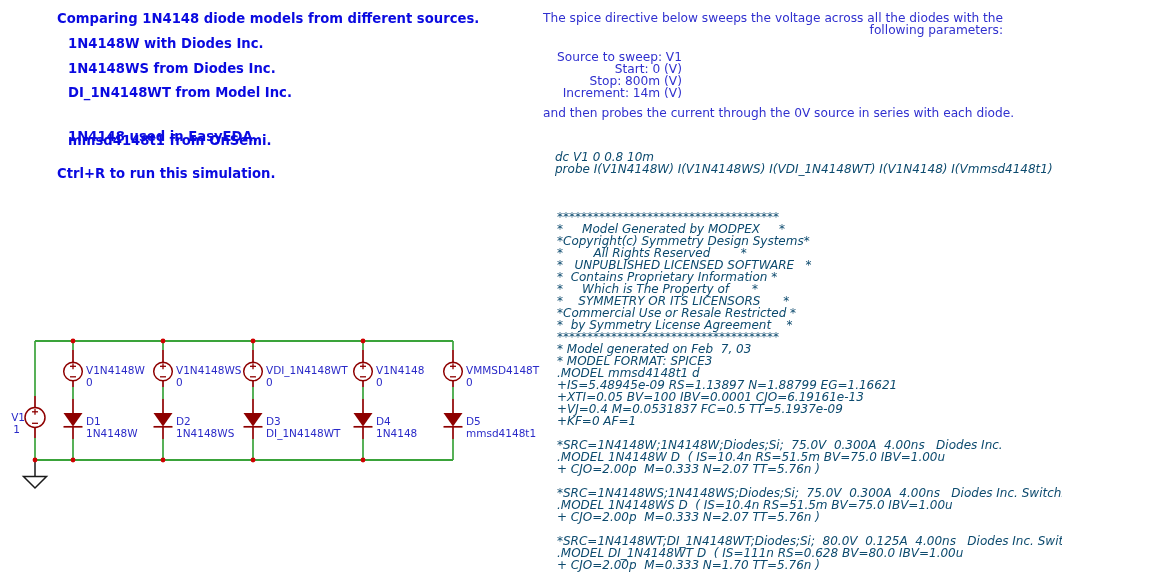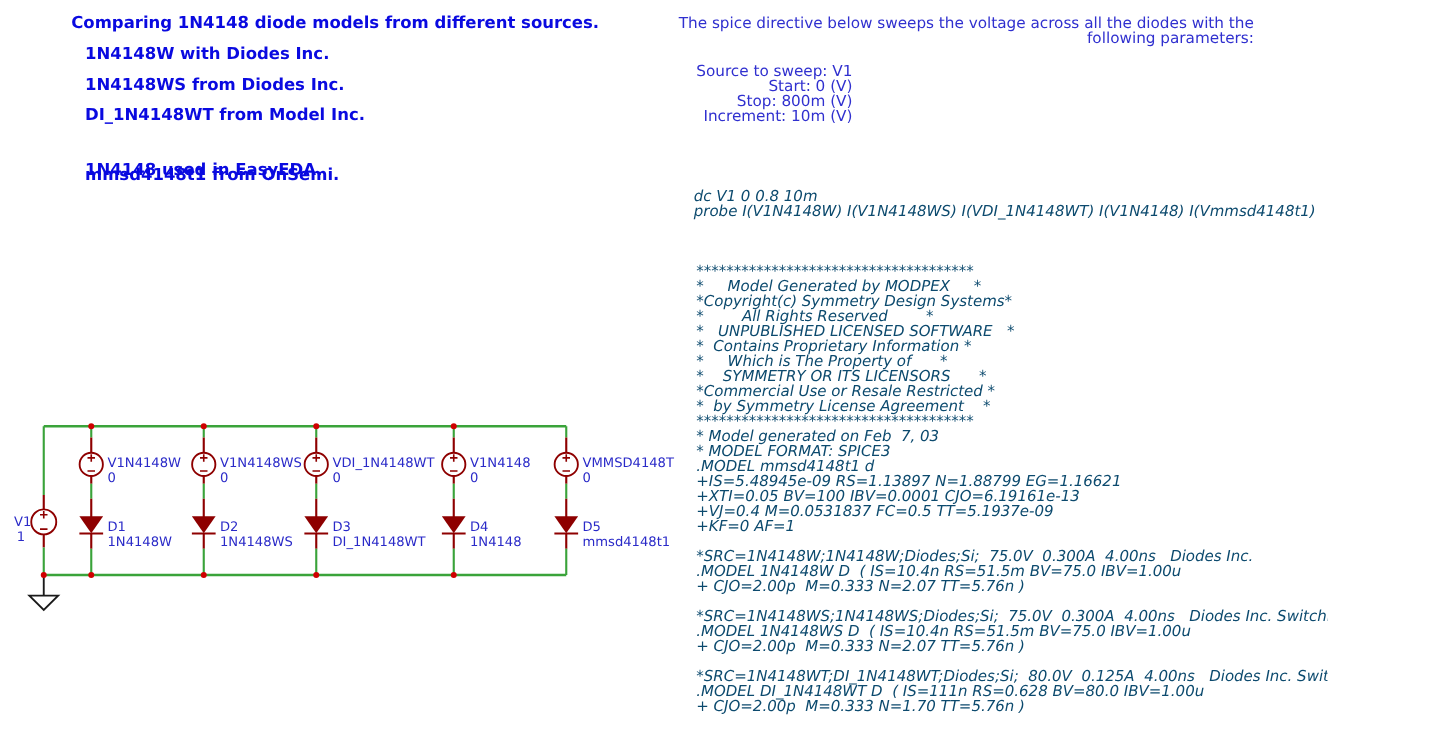--- a/index.html
+++ b/index.html
@@ -25,27 +25,29 @@
 <body>
 
 <div class="page">
 
   <div class="abs comment" style="left:57px;top:11px;">Comparing 1N4148 diode models from different sources.</div>
   <div class="abs comment" style="left:68px;top:36px;">1N4148W with Diodes Inc.</div>
   <div class="abs comment" style="left:68px;top:61px;">1N4148WS from Diodes Inc.</div>
   <div class="abs comment" style="left:68px;top:85px;">DI_1N4148WT from Model Inc.</div>
   <div class="abs comment" style="left:68px;top:109px;margin-top:20px;">1N4148 used in EasyEDA.</div>
   <div class="abs comment" style="left:68px;top:133px;">mmsd4148t1 from OnSemi.</div>
+  <div class="abs comment" style="left:57px;top:166px;">Ctrl+R to run this simulation.</div>
 
   <div class="abs blue" style="left:543px;top:12px;">The spice directive below sweeps the voltage across all the diodes with the
 following parameters:</div>
   <div class="abs blue" style="left:557px;top:51px;">Source to sweep: V1
 Start: 0 (V)
 Stop: 800m (V)
-Increment: 10m (V)</div>
+Increment: 14m (V)</div>
+  <div class="abs blue" style="left:543px;top:107px;">and then probes the current through the 0V source in series with each diode.</div>
 
   <div class="abs dir" style="left:555px;top:151px;">dc V1 0 0.8 10m</div>
   <div class="abs dir" style="left:555px;top:163px;">probe I(V1N4148W) I(V1N4148WS) I(VDI_1N4148WT) I(V1N4148) I(Vmmsd4148t1)</div>
 
   <div class="abs dir" style="left:557px;top:211px;">*************************************
 *     Model Generated by MODPEX     *
 *Copyright(c) Symmetry Design Systems*
 *        All Rights Reserved        *
 *   UNPUBLISHED LICENSED SOFTWARE   *
 *  Contains Proprietary Information *

